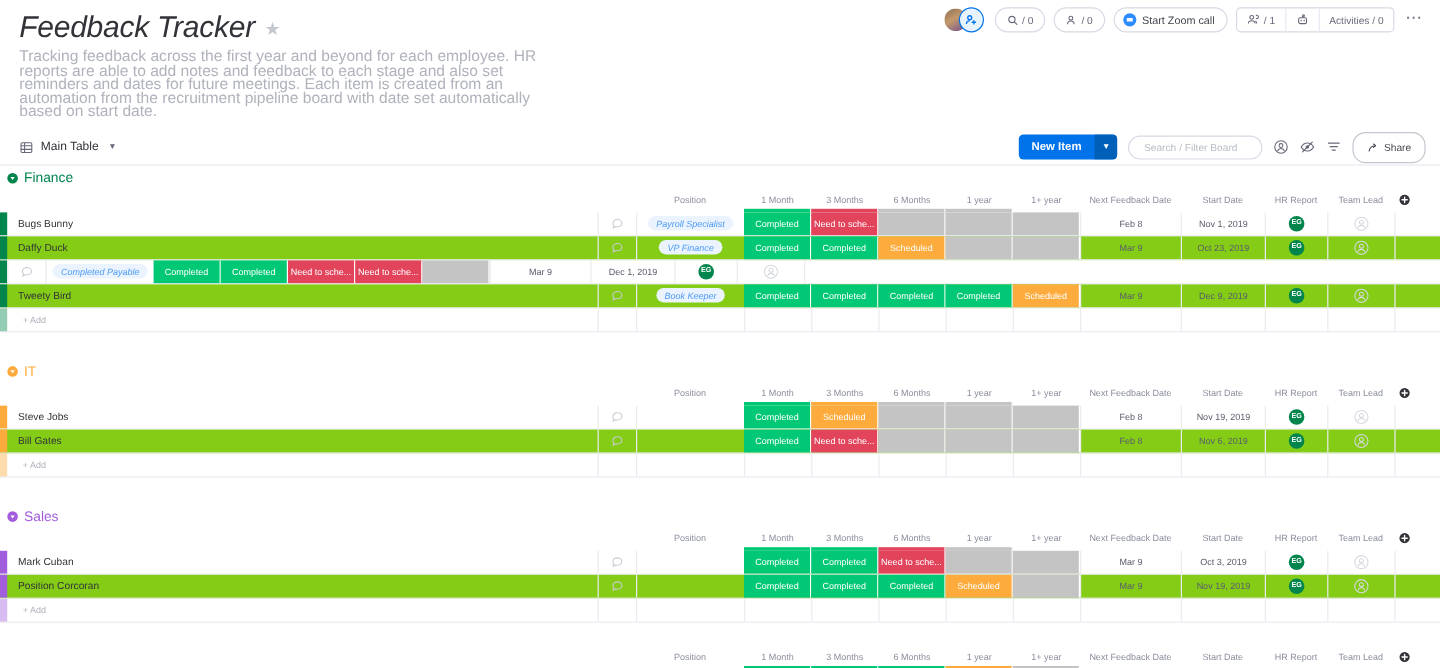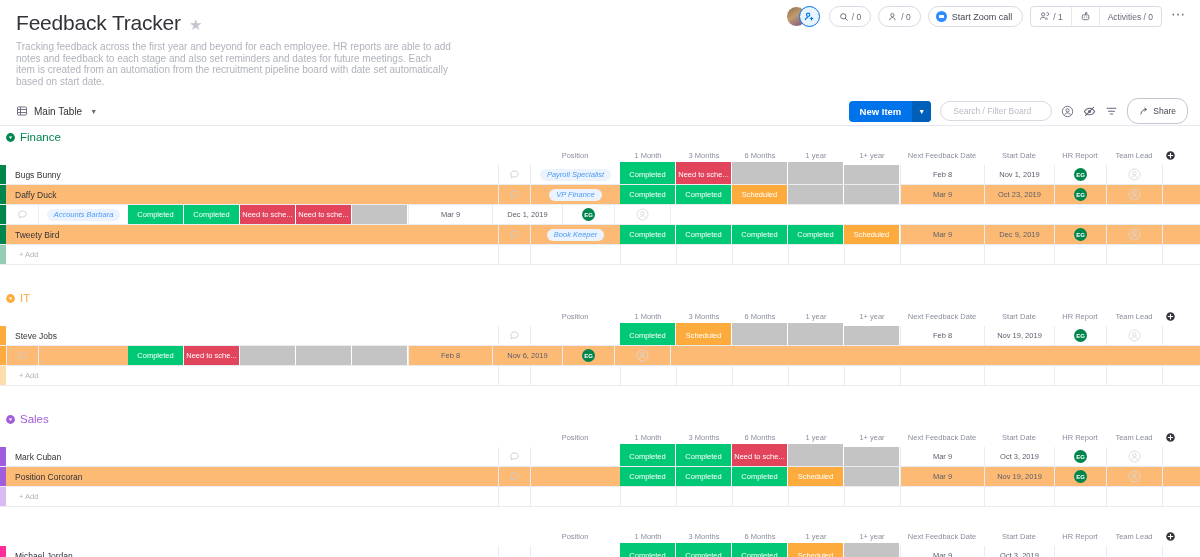--- a/index.html
+++ b/index.html
@@ -9,27 +9,27 @@
     background: #ffffff;
     font-family: "Liberation Sans", sans-serif;
     color: #323338;
     overflow: hidden;
   }
 
   
   .board-header { position: relative; padding: 10px 16px 0 16px; }
   .title-row { display: flex; align-items: center; gap: 8px; }
   .board-title {
-    font-size: 21px; font-weight: 400; color: #323338;
-    letter-spacing: -0.2px; line-height: 26px;
+    font-size: 25px; font-weight: 400; color: #323338;
+    letter-spacing: -0.2px; line-height: 26px; font-style: italic;
   }
   .star-icon { color: #c5c7d0; font-size: 15px; line-height: 1; margin-top: 3px; }
   .board-desc {
     margin-top: 5px; max-width: 435px;
-    font-size: 10px; line-height: 11.5px; color: #b0b3bc;
+    font-size: 13px; line-height: 11.5px; color: #b0b3bc;
   }
 
   
   .top-tools {
     position: absolute; top: 6px; right: 12px;
     display: flex; align-items: center; gap: 7px;
   }
   .avatar-group { position: relative; width: 36px; height: 21px; }
   .av {
     position: absolute; top: 0; width: 21px; height: 21px; border-radius: 50%;
@@ -137,21 +137,21 @@
     display: flex; align-items: center; height: 14px;
     font-size: 7.5px; color: #8b8f9e;
   }
   .ch { text-align: center; overflow: hidden; white-space: nowrap; }
 
   
   .row {
     display: flex; align-items: stretch; height: 20px;
     border-bottom: 1px solid #eaecf2; background: #fff;
   }
-  .row.alt { background: #fdba74; }
+  .row.alt { background: #84cc16; }
   .lbar { width: 6px; flex: 0 0 6px; }
   .cell-name {
     display: flex; align-items: center; padding-left: 9px;
     font-size: 8.5px; color: #323338; overflow: hidden; white-space: nowrap;
   }
   .cell-chat {
     display: flex; align-items: center; justify-content: center;
     border-left: 1px solid #eaecf2;
   }
   .cell-chat svg { width: 11px; height: 11px; color: #c9cbd4; }
@@ -430,21 +430,21 @@
         <div class="cell-tail" style="flex:1 1 auto"></div>
       </div>
       <div class="row">
         <div class="lbar" style="background:#00854d"></div>
         <div class="cell-chat" style="width:32px;flex:0 0 32px">
           <svg viewBox="0 0 16 16" fill="none" stroke="#c9cbd4" stroke-width="1.3">
             <path d="M2.6 7.2c0-2.5 2.4-4.4 5.4-4.4s5.4 1.9 5.4 4.4-2.4 4.4-5.4 4.4c-.7 0-1.4-.1-2-.3L3 12.9l.7-2.2A4.4 4.4 0 012.6 7.2z"></path>
           </svg>
         </div>
         <div class="cell-pos" style="width:90px;flex:0 0 90px">
-          <span class="chip">Accounts Barbara</span>
+          <span class="chip">Completed Payable</span>
         </div>
         <div class="cell-status" style="width:56px;flex:0 0 56px;background:#00c875">Completed</div>
         <div class="cell-status" style="width:56px;flex:0 0 56px;background:#00c875">Completed</div>
         <div class="cell-status" style="width:56px;flex:0 0 56px;background:#e2445c">Need to sche...</div>
         <div class="cell-status" style="width:56px;flex:0 0 56px;background:#e2445c">Need to sche...</div>
         <div class="cell-status" style="width:56px;flex:0 0 56px;background:#c4c4c4"></div>
         <div class="cell-date" style="width:84px;flex:0 0 84px">Mar 9</div>
         <div class="cell-date" style="width:70px;flex:0 0 70px">Dec 1, 2019</div>
         <div class="cell-person" style="width:52px;flex:0 0 52px">
           <span class="badge-eg">EG</span>
@@ -573,20 +573,21 @@
               <circle cx="9" cy="9" r="7.6"></circle>
               <circle cx="9" cy="7.2" r="2.3"></circle>
               <path d="M5 13.8c.6-2 2.1-3 4-3s3.4 1 4 3"></path>
             </svg>
           </span>
         </div>
         <div class="cell-tail" style="flex:1 1 auto"></div>
       </div>
       <div class="row alt">
         <div class="lbar" style="background:#fdab3d"></div>
+        <div class="cell-name" style="width:492px;flex:0 0 492px">Bill Gates</div>
         <div class="cell-chat" style="width:32px;flex:0 0 32px">
           <svg viewBox="0 0 16 16" fill="none" stroke="#c9cbd4" stroke-width="1.3">
             <path d="M2.6 7.2c0-2.5 2.4-4.4 5.4-4.4s5.4 1.9 5.4 4.4-2.4 4.4-5.4 4.4c-.7 0-1.4-.1-2-.3L3 12.9l.7-2.2A4.4 4.4 0 012.6 7.2z"></path>
           </svg>
         </div>
         <div class="cell-pos" style="width:90px;flex:0 0 90px"></div>
         <div class="cell-status" style="width:56px;flex:0 0 56px;background:#00c875">Completed</div>
         <div class="cell-status" style="width:56px;flex:0 0 56px;background:#e2445c">Need to sche...</div>
         <div class="cell-status" style="width:56px;flex:0 0 56px;background:#c4c4c4"></div>
         <div class="cell-status" style="width:56px;flex:0 0 56px;background:#c4c4c4"></div>

